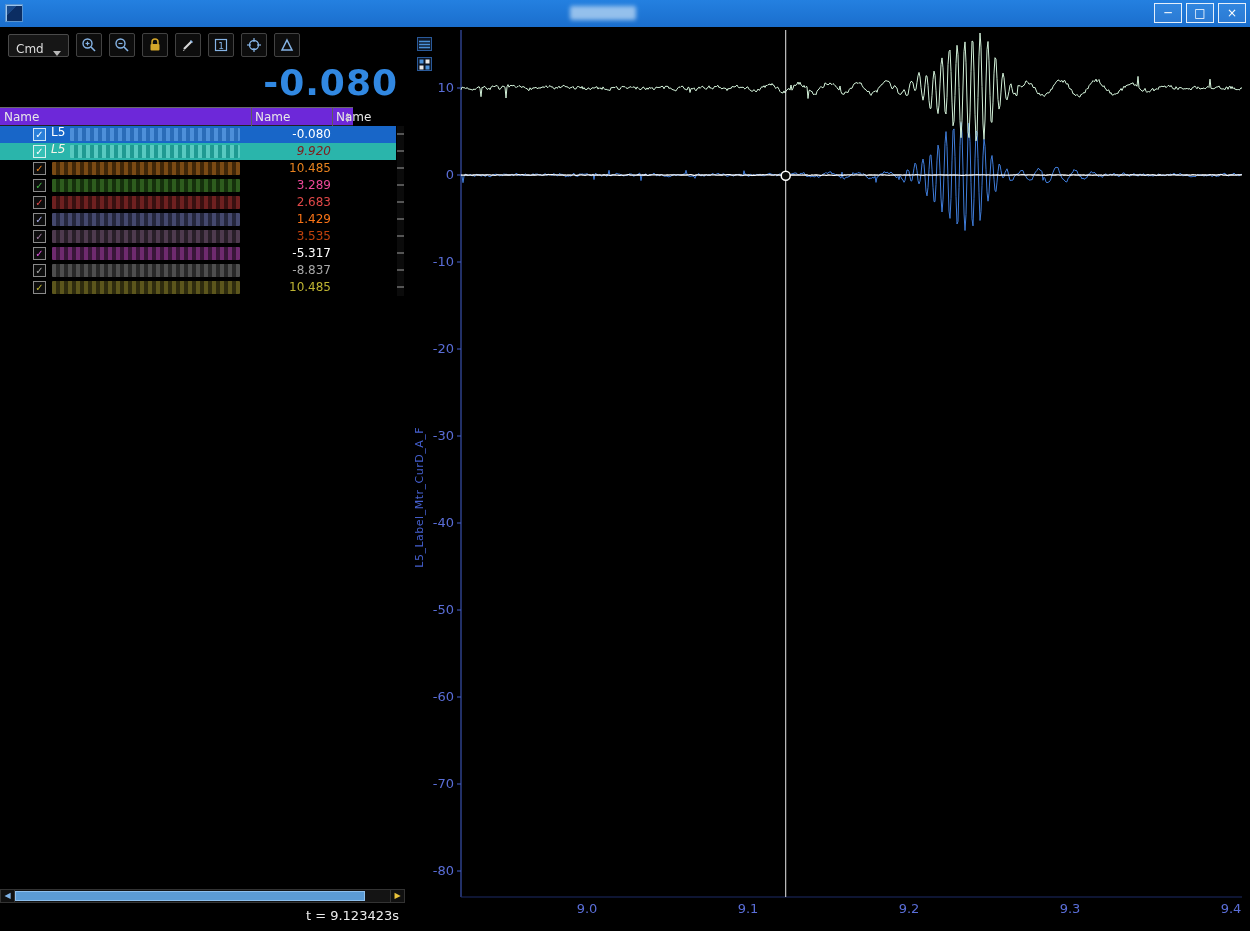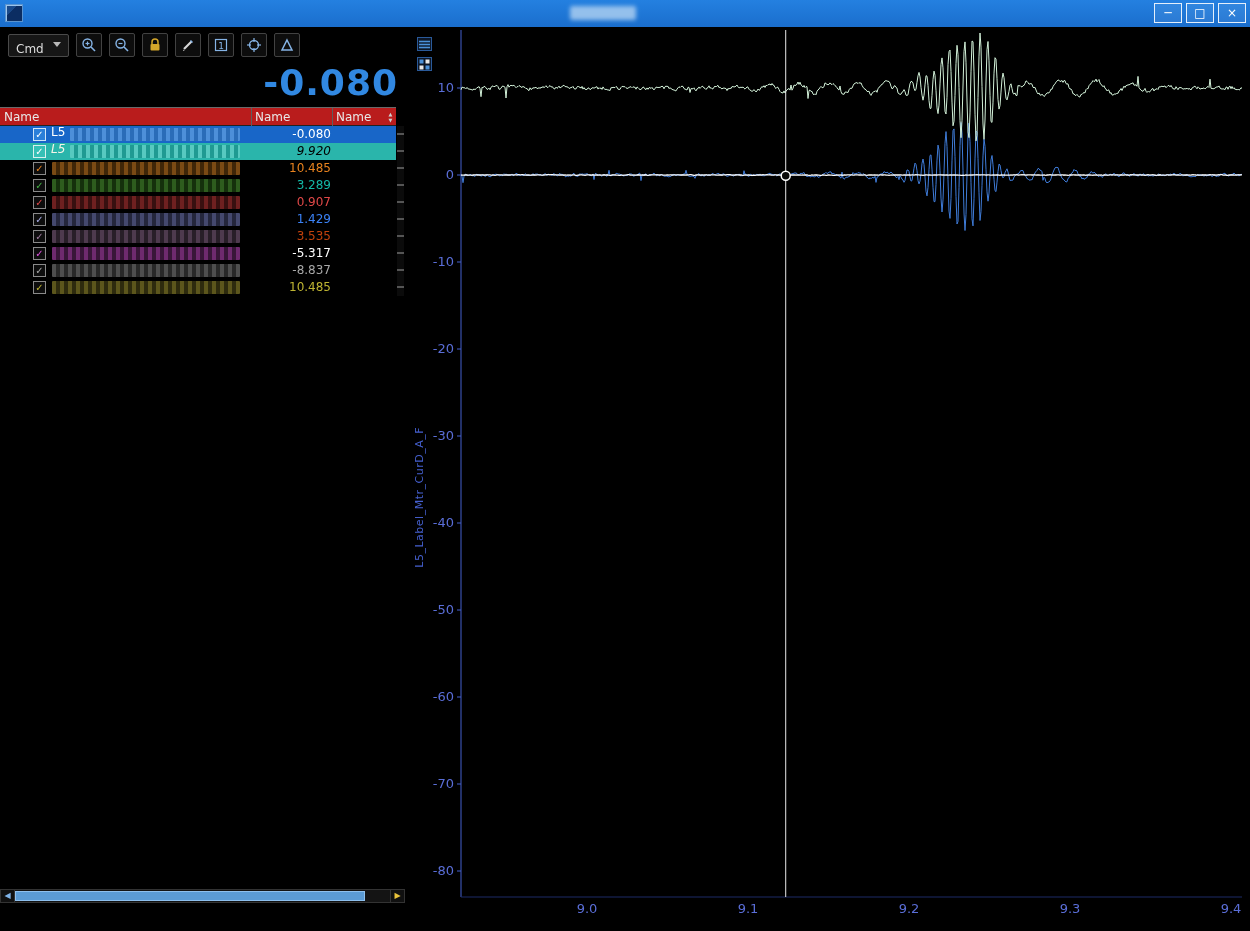--- a/index.html
+++ b/index.html
@@ -16,32 +16,32 @@
   .title-redacted{position:absolute;left:570px;top:6px;width:66px;height:14px;
     background:#a9cdf0;border-radius:2px;filter:blur(2px);opacity:.85}
   .win-btns{position:absolute;right:4px;top:3px;display:flex;gap:4px}
   .win-btn{width:28px;height:20px;border:1px solid #e4effb;color:#fff;
     font-size:12px;line-height:18px;text-align:center;background:rgba(255,255,255,.07)}
 
   
   .left-panel{position:absolute;left:0;top:27px;width:405px;height:904px;background:#000}
   .toolbar{position:absolute;top:3px;left:0;width:405px;height:30px;
     display:flex;align-items:center;gap:7px;padding-left:8px}
-  .cmd-btn{height:23px;padding:7px 7px;background:#161616;border:1px solid #4a4a4a;
-    border-radius:2px;color:#ddd;font-size:12px;display:flex;align-items:flex-start;gap:9px;cursor:default}
+  .cmd-btn{height:23px;padding:0 7px;background:#161616;border:1px solid #4a4a4a;
+    border-radius:2px;color:#ddd;font-size:12px;display:flex;align-items:flex-end;gap:9px;cursor:default}
   .caret{width:0;height:0;border-left:4px solid transparent;border-right:4px solid transparent;
     border-top:5px solid #b8b8b8}
   .tool-btn{width:26px;height:24px;background:#0d0d0d;border:1px solid #424242;
     border-radius:2px;display:flex;align-items:center;justify-content:center}
   .readout{position:absolute;top:33px;left:0;width:398px;height:46px;
     color:#3188e2;font-size:36px;font-weight:700;text-align:right;line-height:46px;
     letter-spacing:1px}
 
   
-  .thead{position:absolute;top:80px;left:0;width:396px;height:19px;background:#b91c1c;
+  .thead{position:absolute;top:80px;left:0;width:353px;height:19px;background:#6d28d9;
     border-top:1px solid #6a6a6a;border-bottom:1px solid #222;color:#e8e8e8;font-size:12px}
   .th{position:absolute;top:2px}
   .th-name{left:4px}.th-value{left:255px}.th-unit{left:336px}
   .hsep{position:absolute;top:0;width:1px;height:19px;background:#5e5e5e}
   .spinner{position:absolute;right:1px;top:0;width:9px;height:19px;color:#cfcfcf;
     font-size:5px;line-height:6px;text-align:center;padding-top:3px}
   .rows{position:absolute;top:99px;left:0;width:396px}
   .trow{position:relative;height:17px;font-size:12px}
   .cb{position:absolute;left:33px;top:2px;width:13px;height:13px;border:1px solid;
     font-size:10px;line-height:11px;text-align:center;font-weight:700}
@@ -164,41 +164,41 @@
         <div class="trow" style="background: rgb(24, 102, 200);">
           <span class="cb" style="background: rgb(43, 127, 217); border-color: rgb(207, 228, 248); color: rgb(255, 255, 255);">✓</span>
           <span class="nm" style="color: rgb(255, 255, 255);">L5</span>
           <span class="redact" style="left: 70px; width: 170px; background: repeating-linear-gradient(90deg, rgb(77, 143, 217) 0px, rgb(77, 143, 217) 4px, rgb(42, 108, 184) 4px, rgb(42, 108, 184) 8px);"></span>
           <span class="val" style="color: rgb(255, 255, 255);">-0.080</span>
         </div>
         <div class="trow" style="background: rgb(42, 181, 171);">
           <span class="cb" style="background: rgb(53, 192, 182); border-color: rgb(216, 240, 238); color: rgb(255, 255, 255);">✓</span>
           <span class="nm" style="color: rgb(244, 244, 232); font-style: italic;">L5</span>
           <span class="redact" style="left: 70px; width: 170px; background: repeating-linear-gradient(90deg, rgb(87, 201, 192) 0px, rgb(87, 201, 192) 4px, rgb(31, 154, 146) 4px, rgb(31, 154, 146) 8px);"></span>
-          <span class="val" style="color: #000000; font-style: italic; text-align: right;">9.920</span>
+          <span class="val" style="color: #7f1d1d; font-style: italic; text-align: right;">9.920</span>
         </div>
         <div class="trow">
           <span class="cb" style="background: rgb(13, 13, 13); border-color: rgb(138, 138, 138); color: rgb(232, 130, 30);">✓</span>
           <span class="redact" style="left: 52px; width: 188px; background: repeating-linear-gradient(90deg, rgb(122, 74, 20) 0px, rgb(122, 74, 20) 4px, rgb(63, 38, 8) 4px, rgb(63, 38, 8) 8px);"></span>
           <span class="val" style="color: rgb(232, 130, 30);">10.485</span>
         </div>
         <div class="trow">
           <span class="cb" style="background: rgb(13, 13, 13); border-color: rgb(138, 138, 138); color: rgb(67, 176, 67);">✓</span>
           <span class="redact" style="left: 52px; width: 188px; background: repeating-linear-gradient(90deg, rgb(46, 92, 30) 0px, rgb(46, 92, 30) 4px, rgb(21, 48, 12) 4px, rgb(21, 48, 12) 8px);"></span>
-          <span class="val" style="color: #14b8a6;">3.289</span>
+          <span class="val" style="color: #ec4899;">3.289</span>
         </div>
         <div class="trow">
           <span class="cb" style="background: rgb(13, 13, 13); border-color: rgb(138, 138, 138); color: rgb(224, 72, 72);">✓</span>
           <span class="redact" style="left: 52px; width: 188px; background: repeating-linear-gradient(90deg, rgb(110, 32, 32) 0px, rgb(110, 32, 32) 4px, rgb(56, 16, 16) 4px, rgb(56, 16, 16) 8px);"></span>
-          <span class="val" style="color: rgb(224, 72, 72);">0.907</span>
+          <span class="val" style="color: rgb(224, 72, 72);">2.683</span>
         </div>
         <div class="trow">
           <span class="cb" style="background: rgb(13, 13, 13); border-color: rgb(138, 138, 138); color: rgb(168, 172, 230);">✓</span>
           <span class="redact" style="left: 52px; width: 188px; background: repeating-linear-gradient(90deg, rgb(68, 72, 110) 0px, rgb(68, 72, 110) 4px, rgb(36, 38, 60) 4px, rgb(36, 38, 60) 8px);"></span>
-          <span class="val" style="color: #3b82f6;">1.429</span>
+          <span class="val" style="color: #f97316;">1.429</span>
         </div>
         <div class="trow">
           <span class="cb" style="background: rgb(13, 13, 13); border-color: rgb(138, 138, 138); color: rgb(160, 124, 160);">✓</span>
           <span class="redact" style="left: 52px; width: 188px; background: repeating-linear-gradient(90deg, rgb(78, 58, 78) 0px, rgb(78, 58, 78) 4px, rgb(40, 30, 40) 4px, rgb(40, 30, 40) 8px);"></span>
           <span class="val" style="color: #c2410c;">3.535</span>
         </div>
         <div class="trow">
           <span class="cb" style="background: rgb(13, 13, 13); border-color: rgb(138, 138, 138); color: rgb(222, 82, 222);">✓</span>
           <span class="redact" style="left: 52px; width: 188px; background: repeating-linear-gradient(90deg, rgb(110, 42, 110) 0px, rgb(110, 42, 110) 4px, rgb(56, 22, 56) 4px, rgb(56, 22, 56) 8px);"></span>
           <span class="val" style="color: #ffffff;">-5.317</span>
@@ -215,20 +215,21 @@
         </div>
       </div>
     <div class="vscroll"></div>
 
     <div class="hscroll">
       <div class="hs-btn hs-left">◀</div>
       <div class="hs-thumb"></div>
       <div class="hs-btn hs-right">▶</div>
     </div>
 
+    <div class="status">t = 9.123423s</div>
   </div>
 
   <div class="right-panel">
     <svg id="chart-svg">
         <line x1="56" y1="3" x2="56" y2="870" stroke="#4560cf" stroke-width="1"></line>
         <line x1="56" y1="870" x2="837" y2="870" stroke="#1c2a66" stroke-width="1"></line>
         <line x1="52" y1="61" x2="56" y2="61" stroke="#4560cf"></line>
         <text x="49" y="65" fill="#5a6ed8" font-size="13" text-anchor="end">10</text>
         <line x1="52" y1="148" x2="56" y2="148" stroke="#4560cf"></line>
         <text x="49" y="152" fill="#5a6ed8" font-size="13" text-anchor="end">0</text>

